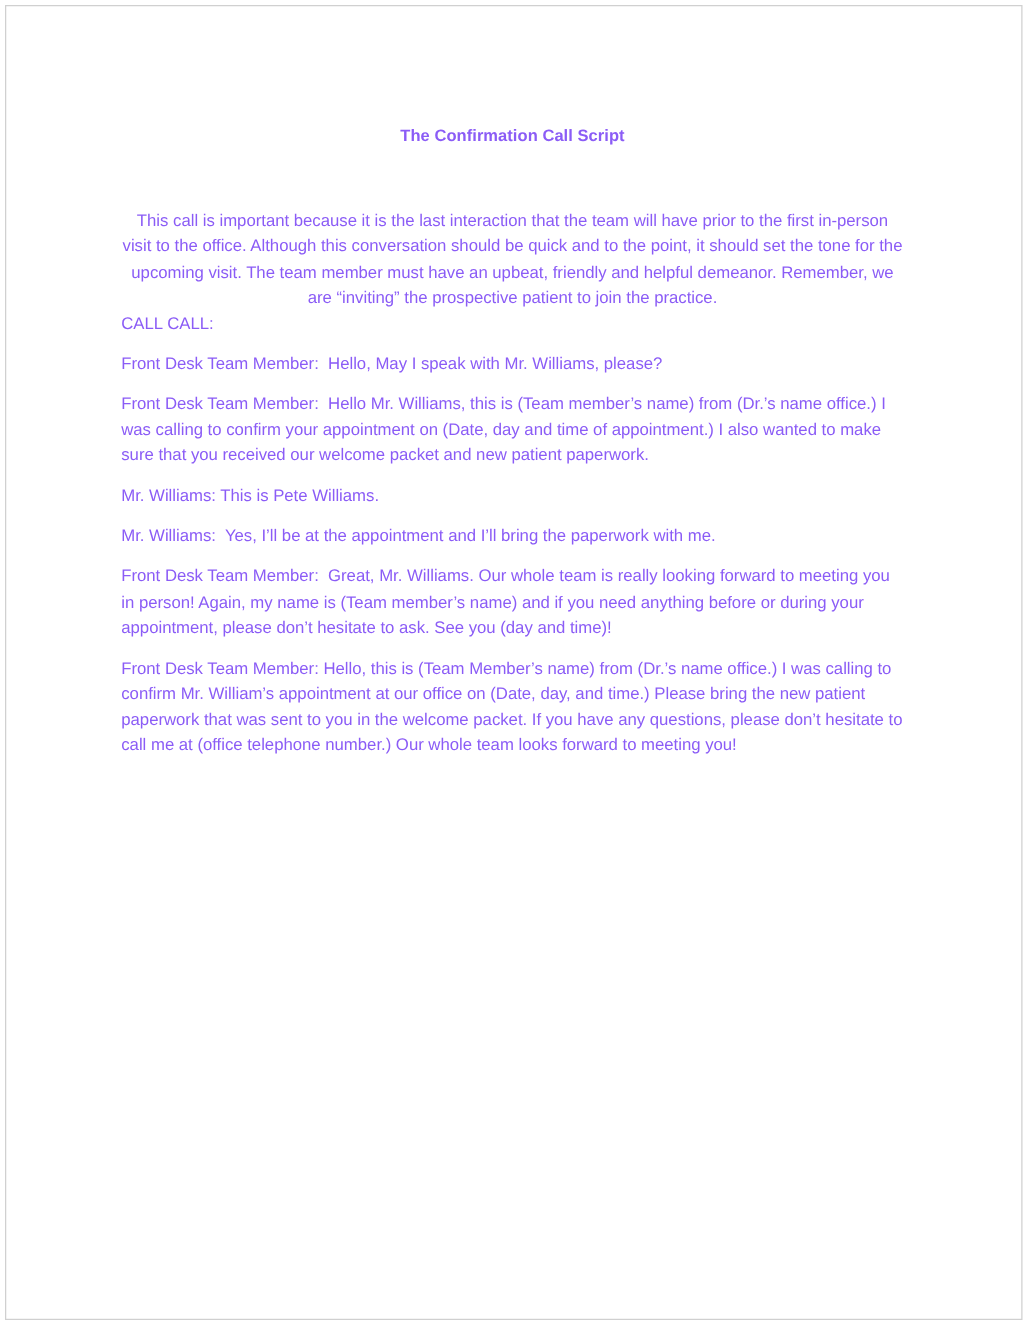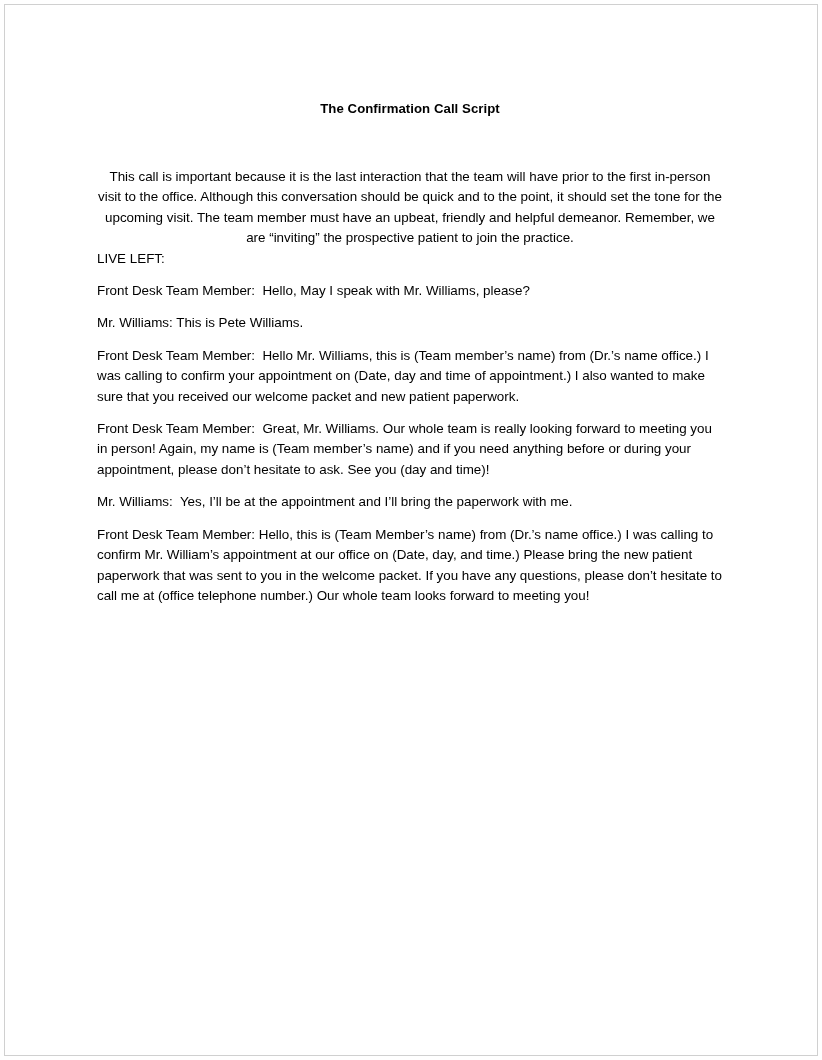--- a/index.html
+++ b/index.html
@@ -11,21 +11,21 @@
 
   .page {
     position: relative;
     width: 822px;
     height: 1060px;
     margin: 0;
     background: #ffffff;
     box-sizing: border-box;
     overflow: hidden;
     font-family: "Liberation Sans", "DejaVu Sans", sans-serif;
-    color: #000000;
+    color: #8b5cf6;
   }
 
   
   .page-border {
     position: absolute;
     left: 4px;
     top: 4px;
     right: 4px;
     bottom: 4px;
     border: 1px solid #d0d0d0;
@@ -77,29 +77,29 @@
 <div class="page">
 
   <div class="page-border"></div>
 
   <div class="doc-body">
 
     <h1 class="doc-title">The Confirmation Call Script</h1>
 
     <p class="para gap-intro">This call is important because it is the last interaction that the team will have prior to the first in-person visit to the office. Although this conversation should be quick and to the point, it should set the tone for the upcoming visit. The team member must have an upbeat, friendly and helpful demeanor. Remember, we are “inviting” the prospective patient to join the practice.</p>
 
-    <p class="section-label gap-section">LIVE LEFT:</p>
+    <p class="section-label gap-section">CALL CALL:</p>
 
     <p class="para gap-para">Front Desk Team Member:  Hello, May I speak with Mr. Williams, please?</p>
 
+    <p class="para gap-para">Front Desk Team Member:  Hello Mr. Williams, this is (Team member’s name) from (Dr.’s name office.) I was calling to confirm your appointment on (Date, day and time of appointment.) I also wanted to make sure that you received our welcome packet and new patient paperwork.</p>
+
     <p class="para gap-para">Mr. Williams: This is Pete Williams.</p>
 
-    <p class="para gap-para">Front Desk Team Member:  Hello Mr. Williams, this is (Team member’s name) from (Dr.’s name office.) I was calling to confirm your appointment on (Date, day and time of appointment.) I also wanted to make sure that you received our welcome packet and new patient paperwork.</p>
+    <p class="para gap-para">Mr. Williams:  Yes, I’ll be at the appointment and I’ll bring the paperwork with me.</p>
 
     <p class="para gap-para">Front Desk Team Member:  Great, Mr. Williams. Our whole team is really looking forward to meeting you in person! Again, my name is (Team member’s name) and if you need anything before or during your appointment, please don’t hesitate to ask. See you (day and time)!</p>
-
-    <p class="para gap-para">Mr. Williams:  Yes, I’ll be at the appointment and I’ll bring the paperwork with me.</p>
 
 
     <p class="para gap-para">Front Desk Team Member: Hello, this is (Team Member’s name) from (Dr.’s name office.) I was calling to confirm Mr. William’s appointment at our office on (Date, day, and time.) Please bring the new patient paperwork that was sent to you in the welcome packet. If you have any questions, please don’t hesitate to call me at (office telephone number.) Our whole team looks forward to meeting you!</p>
 
   </div>
 </div>
 
 </body></html>

